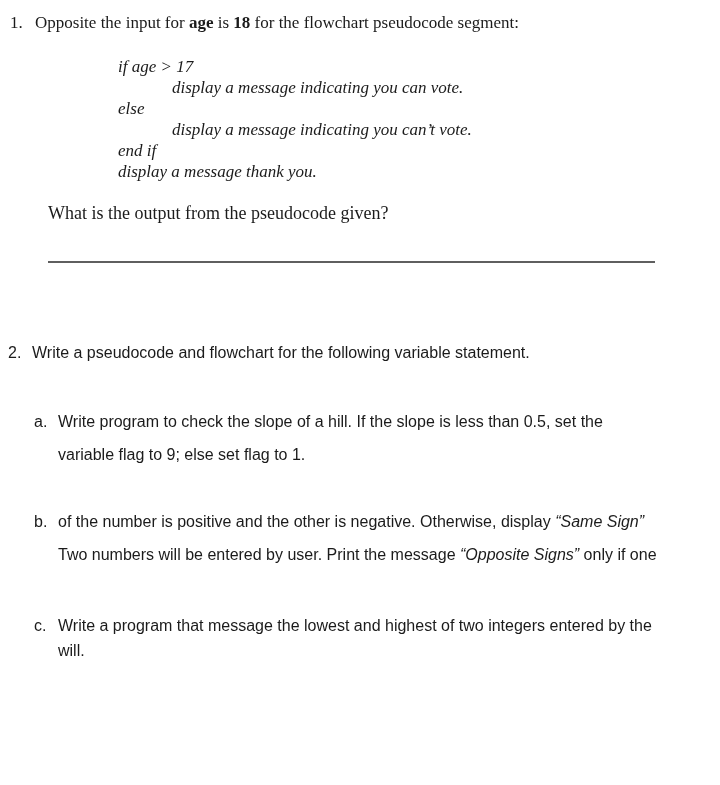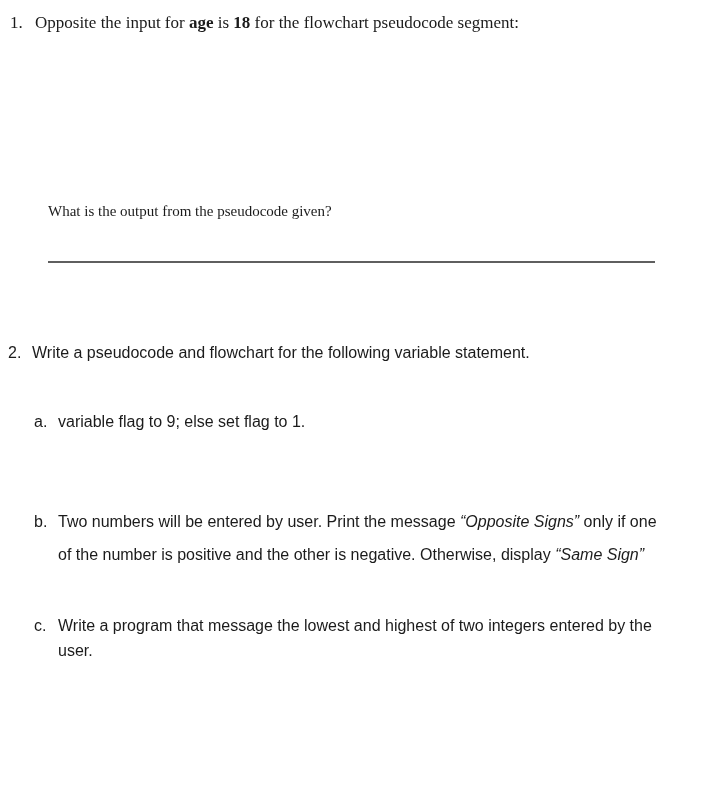--- a/index.html
+++ b/index.html
@@ -31,21 +31,21 @@
     font-size: 17px;
     font-style: italic;
     line-height: 21px;
   }
   .code-line.indent { padding-left: 54px; }
 
   .output-question {
     position: absolute;
     left: 48px;
     top: 203px;
-    font-size: 15px;
+    font-size: 18px;
   }
 
   .answer-line {
     position: absolute;
     left: 48px;
     top: 255px;
     width: 607px;
     height: 8px;
     border-bottom: 2px solid #5f5f5f;
   }
@@ -78,46 +78,55 @@
 </head>
 <body style="color: rgb(27, 27, 27); background: rgb(255, 255, 255);">
 
 <div class="page">
 
   <div class="row q1-row">
     <span class="num">1.</span>
     <span><span>Opposite the input for </span><span class="bold">age</span><span> is </span><span class="bold">18</span><span> for the flowchart pseudocode segment:</span></span>
   </div>
 
+  <div class="pseudocode">
+    <div class="code-line">if age &gt; 17</div>
+    <div class="code-line indent">display a message indicating you can vote.</div>
+    <div class="code-line">else</div>
+    <div class="code-line indent">display a message indicating you can’t vote.</div>
+    <div class="code-line">end if</div>
+    <div class="code-line">display a message thank you.</div>
+  </div>
 
   <div class="output-question">What is the output from the pseudocode given?</div>
 
   <div class="answer-line" style="border-bottom-color: rgb(95, 95, 95);"></div>
 
   <div class="row q2-row">
     <span class="num">2.</span>
     <span>Write a pseudocode and flowchart for the following variable statement.</span>
   </div>
 
   <div class="item item-a">
     <span class="label">a.</span>
     <div>
+      <div class="line"><span>Write program to check the slope of a hill. If the slope is less than 0.5, set the</span></div>
       <div class="line"><span>variable flag to 9; else set flag to 1.</span></div>
     </div>
   </div>
 
   <div class="item item-b">
     <span class="label">b.</span>
     <div>
+      <div class="line"><span>of the number is positive and the other is negative. Otherwise, display </span><span class="italic">“Same Sign”</span></div>
       <div class="line"><span>Two numbers will be entered by user. Print the message </span><span class="italic">“Opposite Signs”</span><span> only if one</span></div>
-      <div class="line"><span>of the number is positive and the other is negative. Otherwise, display </span><span class="italic">“Same Sign”</span></div>
     </div>
   </div>
 
   <div class="item item-c">
     <span class="label">c.</span>
     <div>
       <div class="line"><span>Write a program that message the lowest and highest of two integers entered by the</span></div>
-      <div class="line"><span>user.</span></div>
+      <div class="line"><span>will.</span></div>
     </div>
   </div>
 
 </div>
 
 </body></html>

